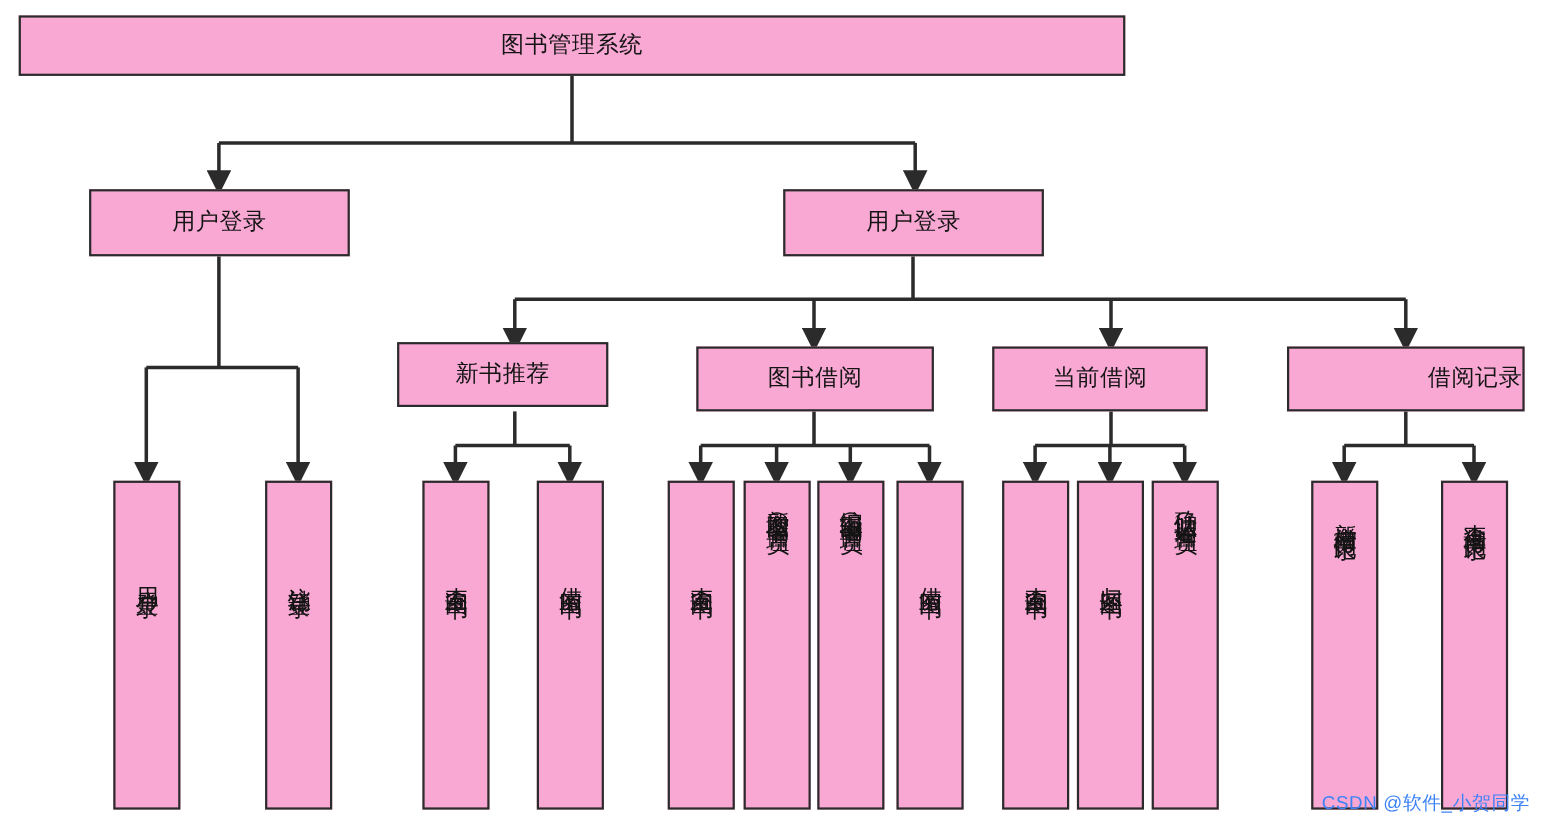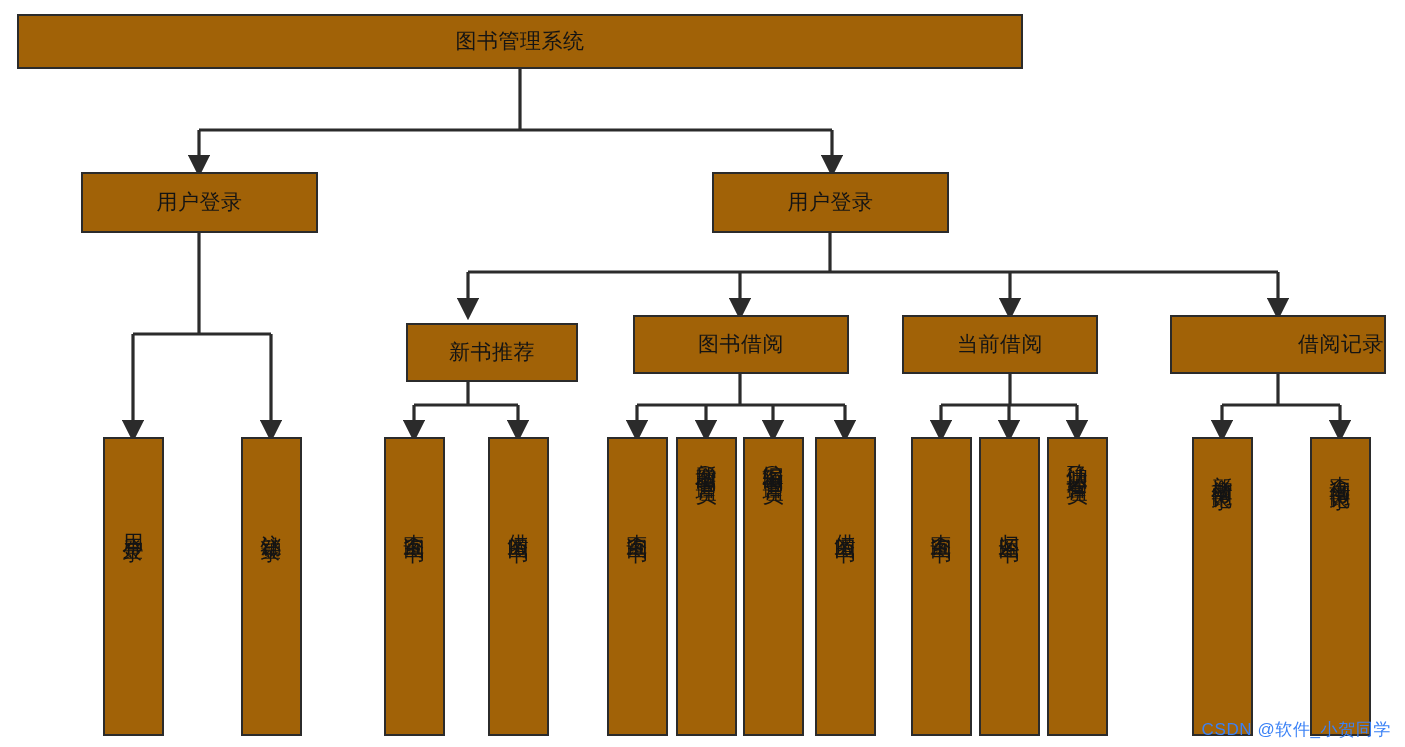--- a/index.html
+++ b/index.html
@@ -23,21 +23,21 @@
     position: absolute;
     left: 0;
     top: 0;
     width: 1405px;
     height: 747px;
     pointer-events: none;
   }
   .node {
     position: absolute;
     box-sizing: border-box;
-    background: #a16207;
+    background: #f9a8d4;
     border: 2.5px solid #2b2b2b;
     display: flex;
     align-items: center;
     justify-content: center;
     z-index: 3;
   }
   .node-label {
     font-size: 21px;
     line-height: 1.15;
     letter-spacing: 0.5px;
@@ -140,21 +140,21 @@
     <span class="node-label">图书管理系统</span>
   </div>
 
   <div class="node" style="left:81px; top:172px; width:237px; height:61px;">
     <span class="node-label">用户登录</span>
   </div>
   <div class="node" style="left:712px; top:172px; width:237px; height:61px;">
     <span class="node-label">用户登录</span>
   </div>
 
-  <div class="node" style="left:361px; top:323px; width:172px; height:59px;margin-left:45px;">
+  <div class="node" style="left:361px; top:311px; width:192px; height:59px;">
     <span class="node-label">新书推荐</span>
   </div>
   <div class="node" style="left:633px; top:315px; width:216px; height:59px;">
     <span class="node-label">图书借阅</span>
   </div>
   <div class="node" style="left:902px; top:315px; width:196px; height:59px;">
     <span class="node-label">当前借阅</span>
   </div>
   <div class="node" style="left:1170px; top:315px; width:216px; height:59px;justify-content:flex-end;">
     <span class="node-label">借阅记录</span>

